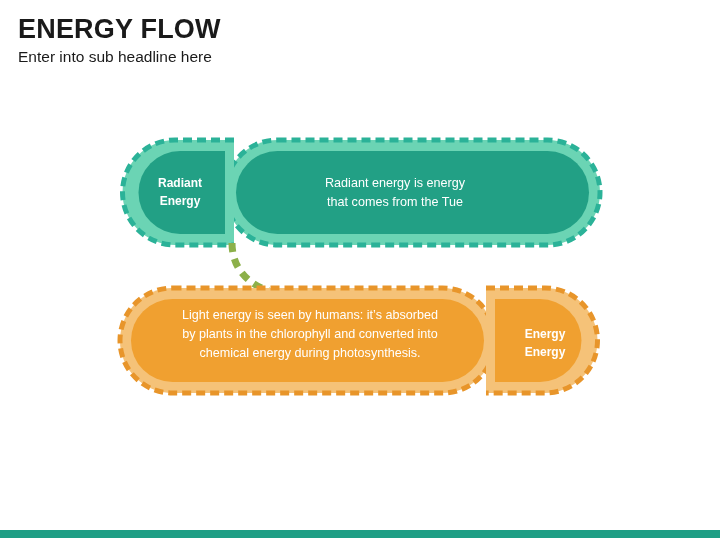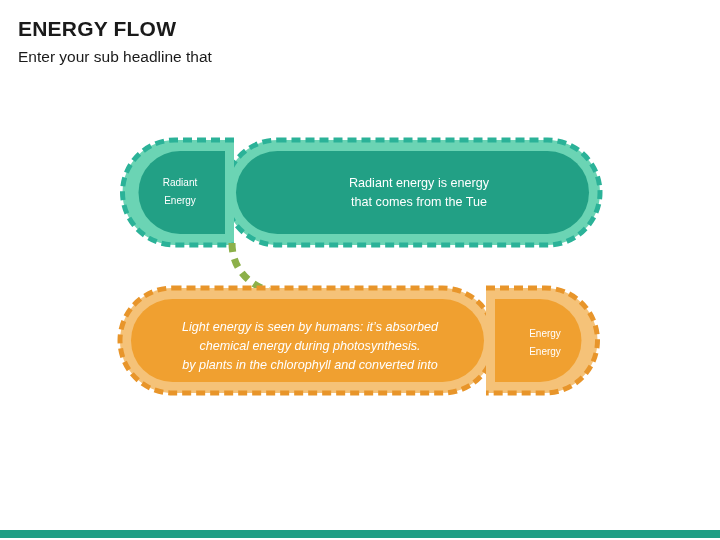--- a/index.html
+++ b/index.html
@@ -17,21 +17,21 @@
   }
 
   
   #header {
     position: absolute;
     left: 18px;
     top: 16px;
     width: 600px;
   }
   #page-title {
-    font-size: 21px;
+    font-size: 27px;
     font-weight: bold;
     color: #1a1a1a;
     letter-spacing: 0.2px;
     line-height: 26px;
     margin: 0;
     white-space: nowrap;
   }
   #page-subtitle {
     font-size: 15.5px;
     font-weight: normal;
@@ -55,67 +55,66 @@
 
   
   .shape-text {
     position: absolute;
     color: #ffffff;
     text-align: center;
     line-height: 19px;
     pointer-events: none;
   }
   .label-text {
-    font-size: 10px;
-    font-weight: normal;
+    font-size: 12px;
+    font-weight: bold;
     line-height: 18px;
   }
   .body-text {
     font-size: 12.6px;
     font-weight: normal;
     line-height: 19px;
   }
 
   #radiant-label-text {
     left: 130px;
     top: 174px;
     width: 100px;
   }
   #radiant-body-text {
-    left: 284px;
+    left: 260px;
     top: 174px;
     width: 270px;
   }
   #light-label-text {
     left: 495px;
     top: 325px;
     width: 100px;
   }
   #light-body-text {
     left: 150px;
-    top: 318px;
+    top: 306px;
     width: 320px;
-    font-style: italic;
   }
 
   
   #footer-bar {
     position: absolute;
     left: 0;
     top: 530px;
     width: 720px;
     height: 8px;
   }
 </style>
 </head>
 <body>
 
 <div id="header">
   <div id="page-title">ENERGY FLOW</div>
-  <div id="page-subtitle">Enter your sub headline that</div>
+  <div id="page-subtitle">Enter into sub headline here</div>
 </div>
 
 <div id="diagram">
   <svg width="720" height="540" viewBox="0 0 720 540" xmlns="http://www.w3.org/2000/svg">
 
     <g>
 
       <g>
         <rect x="225" y="140" width="375" height="105" rx="52.5" ry="52.5" fill="#6BD4B4"></rect>
         <rect x="225" y="140" width="375" height="105" rx="52.5" ry="52.5" fill="none" stroke="#2BB298" stroke-width="5" stroke-dasharray="9 5" stroke-linecap="butt"></rect>
@@ -163,18 +162,18 @@
     <div>that comes from the Tue</div>
   </div>
 
   <div class="shape-text label-text" id="light-label-text">
     <div>Energy</div>
     <div>Energy</div>
   </div>
 
   <div class="shape-text body-text" id="light-body-text">
     <div>Light energy is seen by humans: it’s absorbed</div>
+    <div>by plants in the chlorophyll and converted into</div>
     <div>chemical energy during photosynthesis.</div>
-    <div>by plants in the chlorophyll and converted into</div>
   </div>
 </div>
 
 <div id="footer-bar" style="background: rgb(31, 158, 133);"></div>
 
 </body></html>

